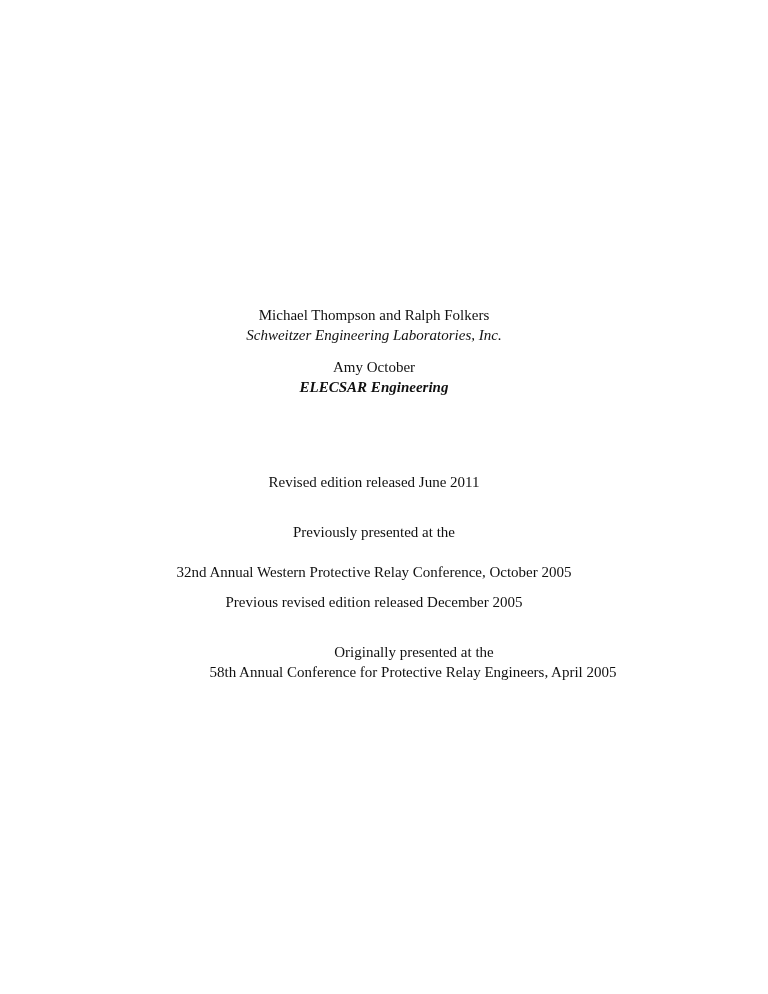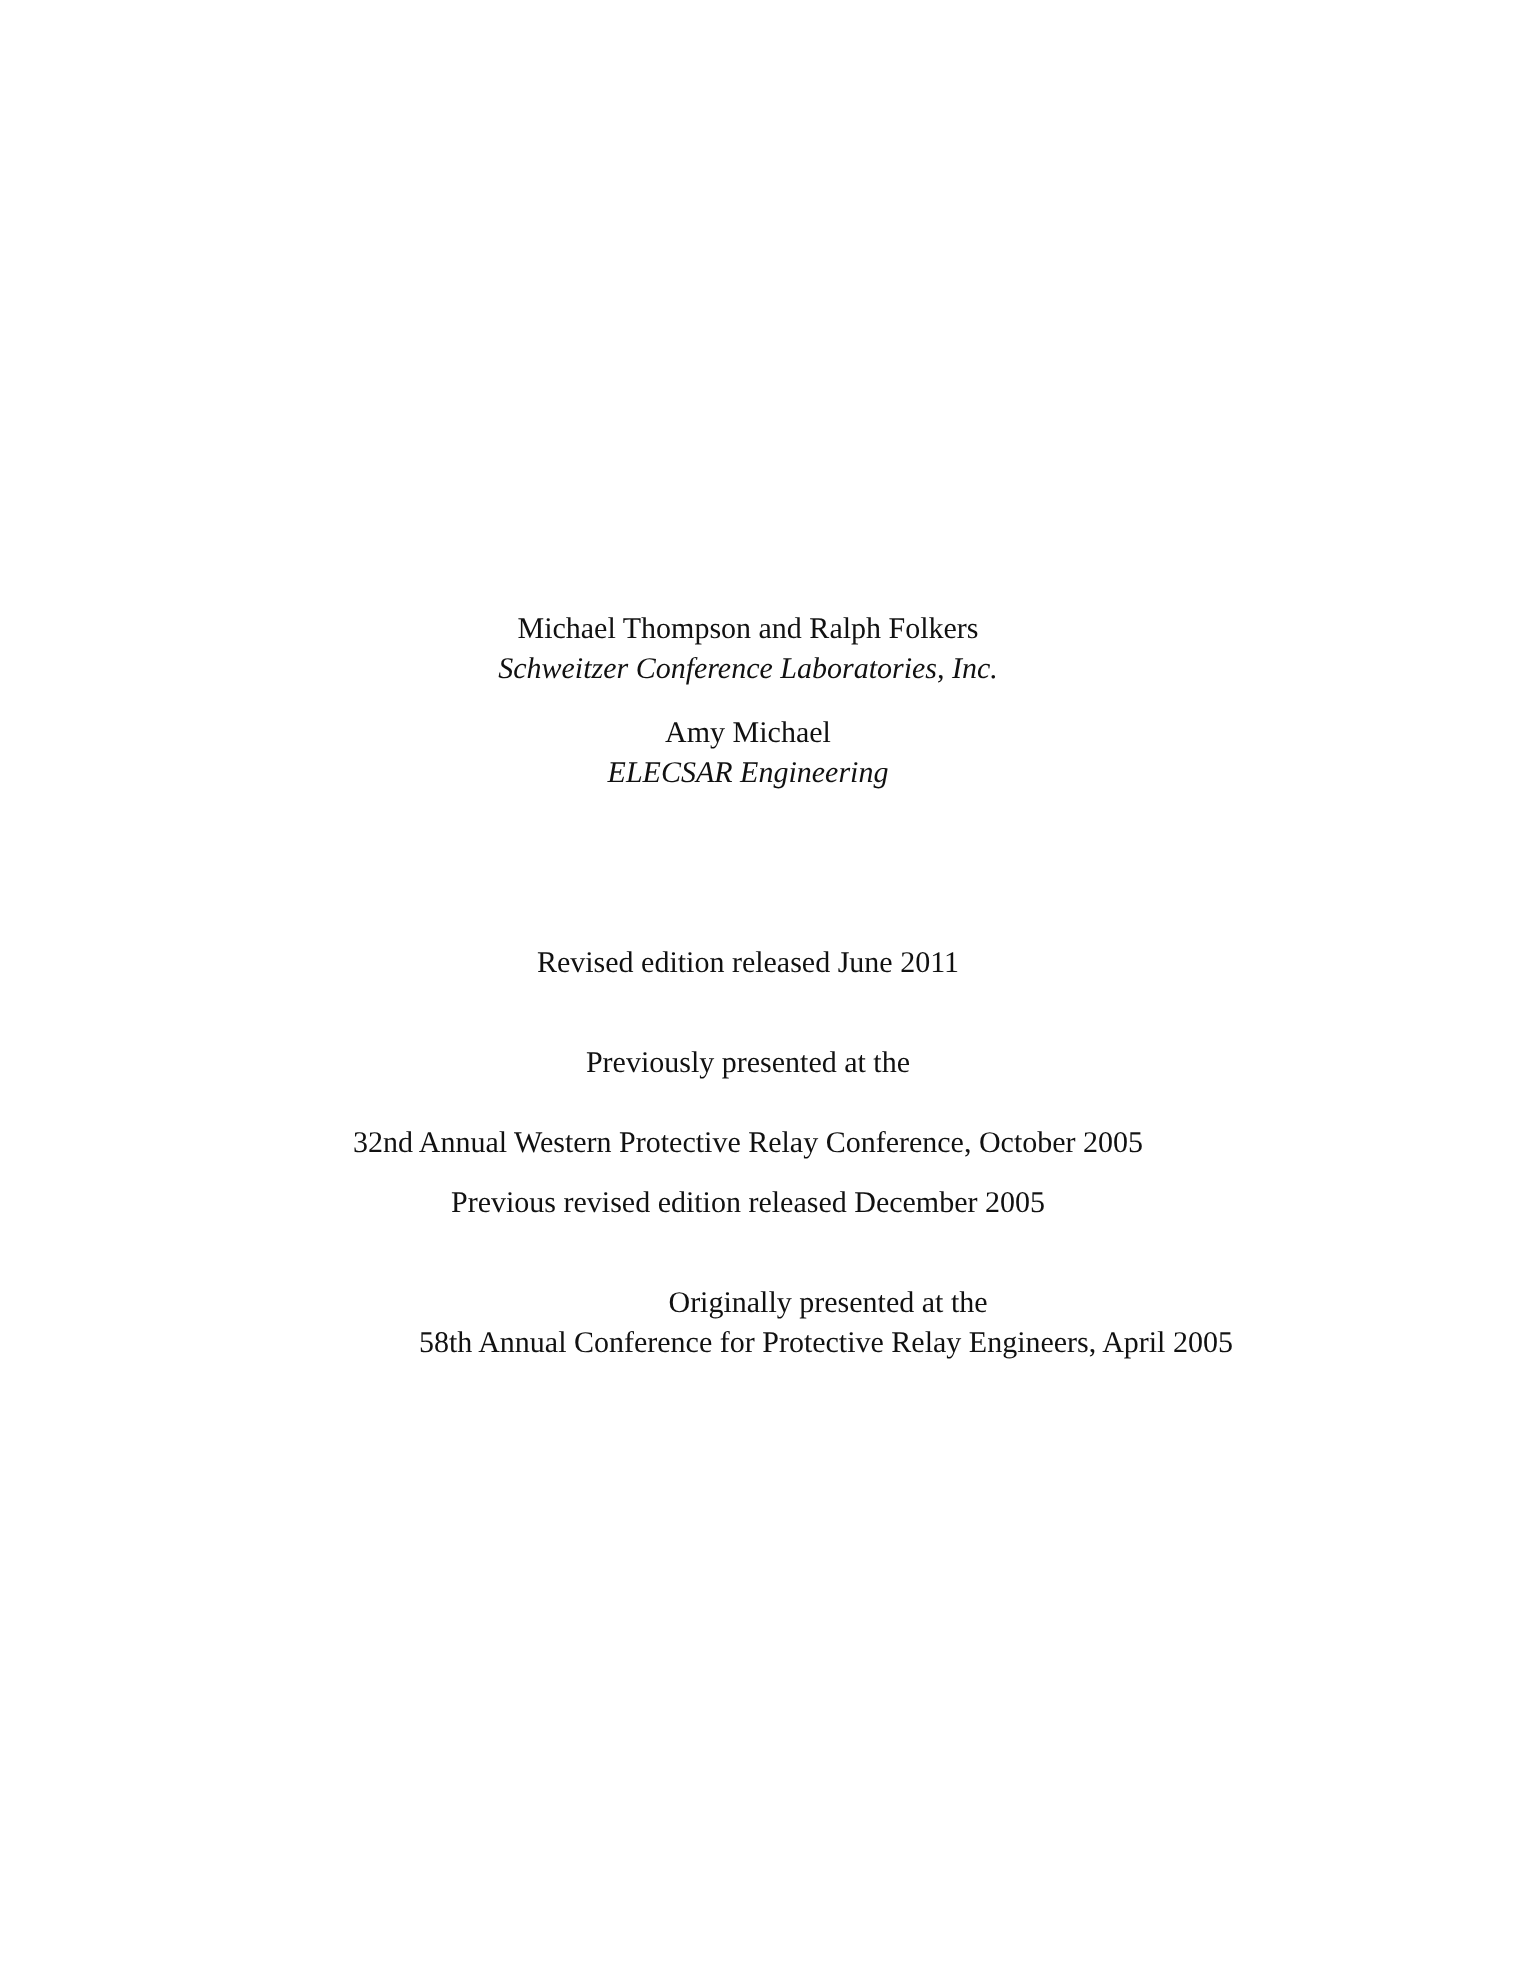--- a/index.html
+++ b/index.html
@@ -15,24 +15,24 @@
     .ital { font-style: italic; }
   </style>
 </head>
 <body>
 
 <h1 class="title">
   <br>
 </h1>
 
 <div class="line" style="top:305px;">Michael Thompson and Ralph Folkers</div>
-<div class="line ital" style="top:325px;">Schweitzer Conference Laboratories, Inc.</div>
+<div class="line ital" style="top:325px;">Schweitzer Engineering Laboratories, Inc.</div>
 
-<div class="line" style="top:357px;">Amy Michael</div>
-<div class="line ital" style="top:377px;">ELECSAR Engineering</div>
+<div class="line" style="top:357px;">Amy October</div>
+<div class="line ital" style="top:377px;font-weight:bold;">ELECSAR Engineering</div>
 
 <div class="line" style="top:472px;">Revised edition released June 2011</div>
 
 <div class="line" style="top:522px;">Previously presented at the</div>
 <div class="line" style="top:562px;">32nd Annual Western Protective Relay Conference, October 2005</div>
 
 <div class="line" style="top:592px;">Previous revised edition released December 2005</div>
 
 <div class="line" style="top:642px;padding-left:40px;">Originally presented at the</div>
 <div class="line" style="top:662px;padding-left:39px;">58th Annual Conference for Protective Relay Engineers, April 2005</div>

